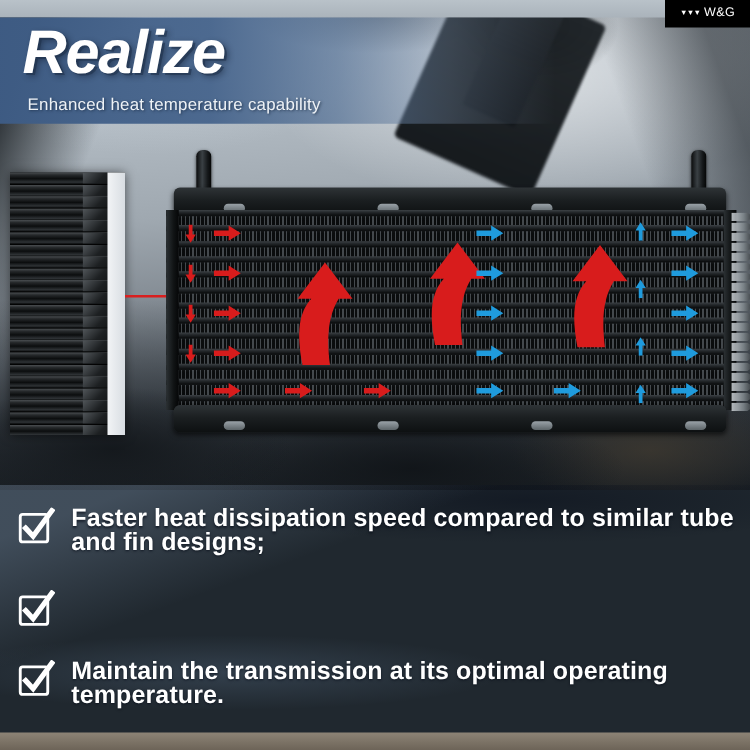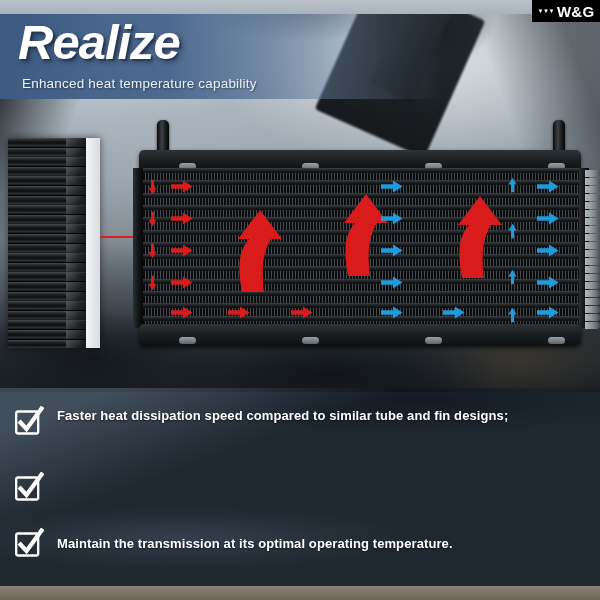--- a/index.html
+++ b/index.html
@@ -51,21 +51,21 @@
     letter-spacing:-1px;line-height:56px;
     text-shadow:2px 2px 0 rgba(30,48,72,.55), 3px 3px 5px rgba(10,20,35,.45);}
   .subtitle{position:absolute;left:22px;top:76px;margin:0;
     font-size:13.5px;color:#eef2f6;font-weight:normal;letter-spacing:.2px;
     text-shadow:1px 1px 2px rgba(15,30,50,.6);}
 
   
   .logo-box{position:absolute;right:0;top:0;width:68px;height:22px;background:#000;
     display:flex;align-items:center;justify-content:center;gap:3px;}
   .logo-mark{color:#fff;font-size:6px;letter-spacing:-.5px;line-height:1;}
-  .logo-text{color:#fff;font-size:15px;font-weight:bold;letter-spacing:.3px;line-height:1;}
+  .logo-text{color:#fff;font-size:10px;font-weight:normal;letter-spacing:.3px;line-height:1;}
 
   
   .fin-inset{position:absolute;left:8px;top:138px;width:92px;height:210px;
     background:linear-gradient(90deg,#0d0f10 0%,#1a1d1f 40%,#101314 72%,#060708 100%);
     box-shadow:0 0 8px rgba(0,0,0,.55);overflow:hidden;}
   .fin-inset .fin{position:absolute;left:-6px;width:104px;height:9px;
     background:linear-gradient(180deg,#4a4e51 0%,#26292b 22%,#0b0d0e 55%,#2e3235 86%,#111314 100%);
     border-radius:3px;box-shadow:0 1px 0 rgba(0,0,0,.8);}
   .fin-inset .zig{position:absolute;right:0;width:34px;height:9px;
     background:linear-gradient(135deg,#52575b 0%,#1d2022 45%,#0a0c0d 100%);
@@ -118,21 +118,21 @@
   .benefits:before{content:"";position:absolute;left:0;top:0;width:600px;height:212px;
     background:
       linear-gradient(160deg, rgba(150,175,205,.28) 0 10%, rgba(150,175,205,0) 34%),
       radial-gradient(ellipse 340px 46px at 420px 12px, rgba(10,16,28,.55), rgba(10,16,28,0) 75%),
       radial-gradient(ellipse 300px 40px at 180px 150px, rgba(120,150,185,.22), rgba(120,150,185,0) 75%);}
   .bottom-strip{position:absolute;left:0;bottom:0;width:600px;height:14px;
     background:linear-gradient(180deg,#8d8476,#6d6458);}
   .b-row{position:relative;display:flex;align-items:flex-start;gap:13px;padding:0 0 0 14px;z-index:3;}
   .cbox{flex:0 0 auto;width:30px;height:30px;position:relative;margin-top:2px;}
   .cbox svg{display:block;}
-  .b-text{color:#ffffff;font-size:13px;line-height:19px;font-weight:bold;
+  .b-text{color:#ffffff;font-size:20px;line-height:19px;font-weight:bold;
     letter-spacing:.1px;text-shadow:0 1px 2px rgba(4,10,22,.7);padding-top:2px;}
 </style>
 </head>
 <body>
 
 <div class="stage">
 
   <div class="photo-bg">
     <div class="hood-bar"></div>
     <div class="hood-bar2"></div>
@@ -423,21 +423,21 @@
           <div class="b-text">Faster heat dissipation speed compared to similar tube and fin designs;</div>
         </div>
         <div class="b-row" style="position: absolute; top: 66px; left: 0px;">
           <div class="cbox">
             <svg width="30" height="30" viewBox="0 0 30 30">
               <rect x="2.2" y="5.5" width="22" height="22" rx="2" ry="2" fill="none" stroke="#ffffff" stroke-width="2.3"></rect>
               <path d="M6.5 16.5 L12.5 23 L27.5 2.5" fill="none" stroke="#ffffff" stroke-width="4.2" stroke-linecap="square" stroke-linejoin="miter"></path>
             </svg>
           </div>
         </div>
-        <div class="b-row" style="position: absolute; top: 122px; left: 0px; align-items: center;">
+        <div class="b-row" style="position: absolute; top: 122px; left: 0px;">
           <div class="cbox">
             <svg width="30" height="30" viewBox="0 0 30 30">
               <rect x="2.2" y="5.5" width="22" height="22" rx="2" ry="2" fill="none" stroke="#ffffff" stroke-width="2.3"></rect>
               <path d="M6.5 16.5 L12.5 23 L27.5 2.5" fill="none" stroke="#ffffff" stroke-width="4.2" stroke-linecap="square" stroke-linejoin="miter"></path>
             </svg>
           </div>
           <div class="b-text">Maintain the transmission at its optimal operating temperature.</div>
         </div>
       </div>
     <div class="bottom-strip"></div>

